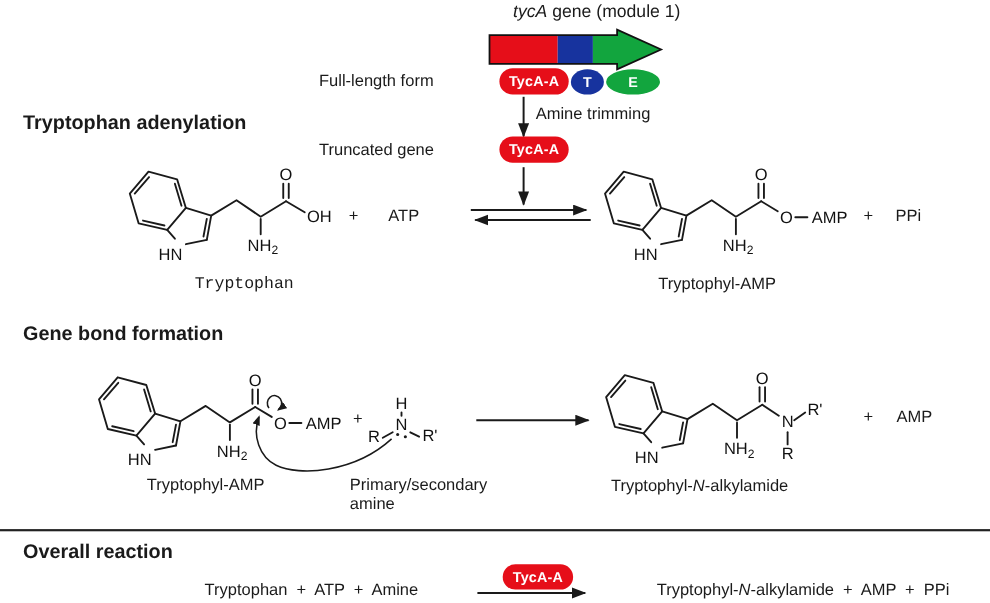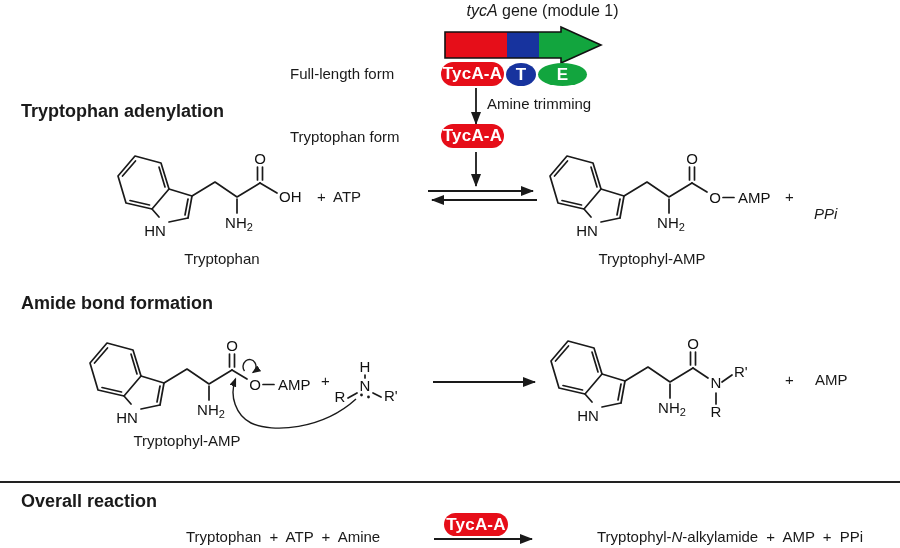--- a/index.html
+++ b/index.html
@@ -6,22 +6,22 @@
   .canvas{position:relative;width:900px;height:548px;background:#fff;overflow:hidden;
           font-family:"Liberation Sans","DejaVu Sans",sans-serif;color:#1a1a1a;}
   .abs{position:absolute;}
   .t15{font-size:15px;line-height:16px;white-space:nowrap;}
   .t16{font-size:16px;line-height:18px;white-space:nowrap;}
   .heading{font-size:18px;font-weight:bold;line-height:20px;white-space:nowrap;}
   .right{text-align:left;}
   .center{text-align:center;}
   .ital{font-style:italic;}
   .cap{font-size:15px;line-height:16px;white-space:nowrap;text-align:center;}
-  .pill{border-radius:13px;color:#fff;font-weight:bold;font-size:17px;line-height:14px;
-        display:flex;align-items:center;justify-content:center;letter-spacing:.2px;}
+  .pill{border-radius:13px;color:#fff;font-weight:bold;font-size:13px;line-height:14px;
+        display:flex;align-items:center;justify-content:center;letter-spacing:.2px;margin-left:13px;}
   .oval{border-radius:50%;}
   .ws{word-spacing:4px;}
   svg{overflow:visible;}
   .sk{stroke:#1a1a1a;stroke-width:1.7;fill:none;stroke-linecap:round;stroke-linejoin:round;}
   .sk2{stroke:#1a1a1a;stroke-width:1.8;fill:none;}
   .at{font-size:15px;fill:#111;stroke:none;font-family:inherit;}
   .sub{font-size:11px;}
   marker path{fill:#1a1a1a;stroke:none;}
   .outline{stroke:#111;stroke-width:1.6;fill:none;stroke-linejoin:miter;}
   .divider{background:#222;}
@@ -73,57 +73,57 @@
   <div class="abs t15 right" style="left:290px;top:66px;width:146px;">Full-length form</div>
   <div class="abs pill" style="left: 441px; top: 62px; width: 63px; height: 24px; background: rgb(230, 14, 25);">TycA-A</div>
   <div class="abs pill oval" style="left: 506px; top: 63px; width: 30px; height: 23px; background: rgb(23, 51, 158);">T</div>
   <div class="abs pill oval" style="left: 538px; top: 63px; width: 49px; height: 23px; background: rgb(18, 165, 62);">E</div>
 
   <svg class="abs" style="left:469px;top:86px" width="14" height="42">
     <line class="sk2" x1="7" y1="2" x2="7" y2="38" marker-end="url(#ah)"></line>
   </svg>
   <div class="abs t15" style="left:487px;top:96px;">Amine trimming</div>
 
-  <div class="abs t15 right" style="left:290px;top:129px;width:146px;">Tryptophan form</div>
+  <div class="abs t15 right" style="left:290px;top:129px;width:146px;">Truncated gene</div>
   <div class="abs pill" style="left: 441px; top: 124px; width: 63px; height: 24px; background: rgb(230, 14, 25);">TycA-A</div>
 
   <svg class="abs" style="left:469px;top:150px" width="14" height="42">
     <line class="sk2" x1="7" y1="2" x2="7" y2="36" marker-end="url(#ah)"></line>
   </svg>
 
   <div class="abs heading" style="left:21px;top:101px;">Tryptophan adenylation</div>
 
   <svg class="abs" style="left:112px;top:146px" width="190" height="96">
     <use href="#trpcore"></use>
     <line class="sk" x1="148" y1="37" x2="165" y2="47"></line>
     <text class="at" x="167" y="56">OH</text>
   </svg>
-  <div class="abs cap" style="left:147px;top:251px;width:150px;">Tryptophan</div>
+  <div class="abs cap" style="left:147px;top:251px;width:150px;font-family:Liberation Mono, monospace;">Tryptophan</div>
 
   <div class="abs t15" style="left:317px;top:189px;">+</div>
-  <div class="abs t15" style="left:333px;top:189px;">ATP</div>
+  <div class="abs t15" style="left:353px;top:189px;">ATP</div>
 
   <svg class="abs" style="left:426px;top:186px" width="114" height="19">
     <line class="sk2" x1="2" y1="5" x2="107" y2="5" marker-end="url(#ah)"></line>
     <line class="sk2" x1="111" y1="14" x2="6" y2="14" marker-end="url(#ah)"></line>
   </svg>
 
   <svg class="abs" style="left:544px;top:146px" width="240" height="96">
     <use href="#trpcore"></use>
     <line class="sk" x1="148" y1="37" x2="163" y2="46"></line>
     <text class="at" x="171" y="57" text-anchor="middle">O</text>
     <line class="sk" x1="179" y1="51.5" x2="190" y2="51.5"></line>
     <text class="at" x="194" y="57">AMP</text>
   </svg>
   <div class="abs cap" style="left:567px;top:251px;width:170px;">Tryptophyl-AMP</div>
 
   <div class="abs t15" style="left:785px;top:189px;">+</div>
-  <div class="abs t15" style="left:814px;top:206px;font-style:italic;">PPi</div>
+  <div class="abs t15" style="left:814px;top:189px;">PPi</div>
 
-  <div class="abs heading" style="left:21px;top:293px;">Amide bond formation</div>
+  <div class="abs heading" style="left:21px;top:293px;">Gene bond formation</div>
 
   <svg class="abs" style="left:84px;top:333px" width="240" height="96">
     <use href="#trpcore"></use>
     <line class="sk" x1="148" y1="37" x2="163" y2="46"></line>
     <text class="at" x="171" y="57" text-anchor="middle">O</text>
     <line class="sk" x1="179" y1="51.5" x2="190" y2="51.5"></line>
     <text class="at" x="194" y="57">AMP</text>
   </svg>
   <div class="abs cap" style="left:102px;top:433px;width:170px;">Tryptophyl-AMP</div>
 
@@ -138,34 +138,39 @@
     <text class="at" x="35" y="14" text-anchor="middle">H</text>
     <line class="sk" x1="35" y1="17" x2="35" y2="20" stroke-width="1.4"></line>
     <text class="at" x="35" y="33" text-anchor="middle">N</text>
     <line class="sk" x1="27" y1="35" x2="18" y2="40" stroke-width="1.4"></line>
     <text class="at" x="10" y="44" text-anchor="middle">R</text>
     <line class="sk" x1="43" y1="35" x2="51" y2="39" stroke-width="1.4"></line>
     <text class="at" x="54" y="43">R'</text>
     <circle cx="31.5" cy="37" r="1.4" fill="#1a1a1a"></circle>
     <circle cx="38.5" cy="39" r="1.4" fill="#1a1a1a"></circle>
   </svg>
+  <div class="abs t15" style="left:318px;top:432px;line-height:18px;">
+    <div>Primary/secondary</div>
+    <div>amine</div>
+  </div>
 
   <svg class="abs" style="left:432px;top:374px" width="110" height="16">
     <line class="sk2" x1="1" y1="8" x2="103" y2="8" marker-end="url(#ah)"></line>
   </svg>
 
   <svg class="abs" style="left:545px;top:331px" width="235" height="100">
     <use href="#trpcore"></use>
     <line class="sk" x1="148" y1="37" x2="163" y2="47"></line>
     <text class="at" x="171" y="57" text-anchor="middle">N</text>
     <line class="sk" x1="177" y1="51" x2="187" y2="44"></line>
     <text class="at" x="189" y="46">R'</text>
     <line class="sk" x1="171" y1="62" x2="171" y2="73"></line>
     <text class="at" x="171" y="86" text-anchor="middle">R</text>
   </svg>
+  <div class="abs cap" style="left:546px;top:434px;width:180px;"><span>Tryptophyl-</span><span class="ital">N</span><span>-alkylamide</span></div>
 
   <div class="abs t15" style="left:785px;top:372px;">+</div>
   <div class="abs t15" style="left:815px;top:372px;">AMP</div>
 
   <div class="abs divider" style="left:0;top:481px;width:900px;height:2px;"></div>
   <div class="abs heading" style="left:21px;top:491px;">Overall reaction</div>
 
   <div class="abs t15 ws" style="left:186px;top:529px;">Tryptophan + ATP + Amine</div>
 
   <div class="abs pill" style="left: 444px; top: 513px; width: 64px; height: 23px; background: rgb(230, 14, 25);">TycA-A</div>

